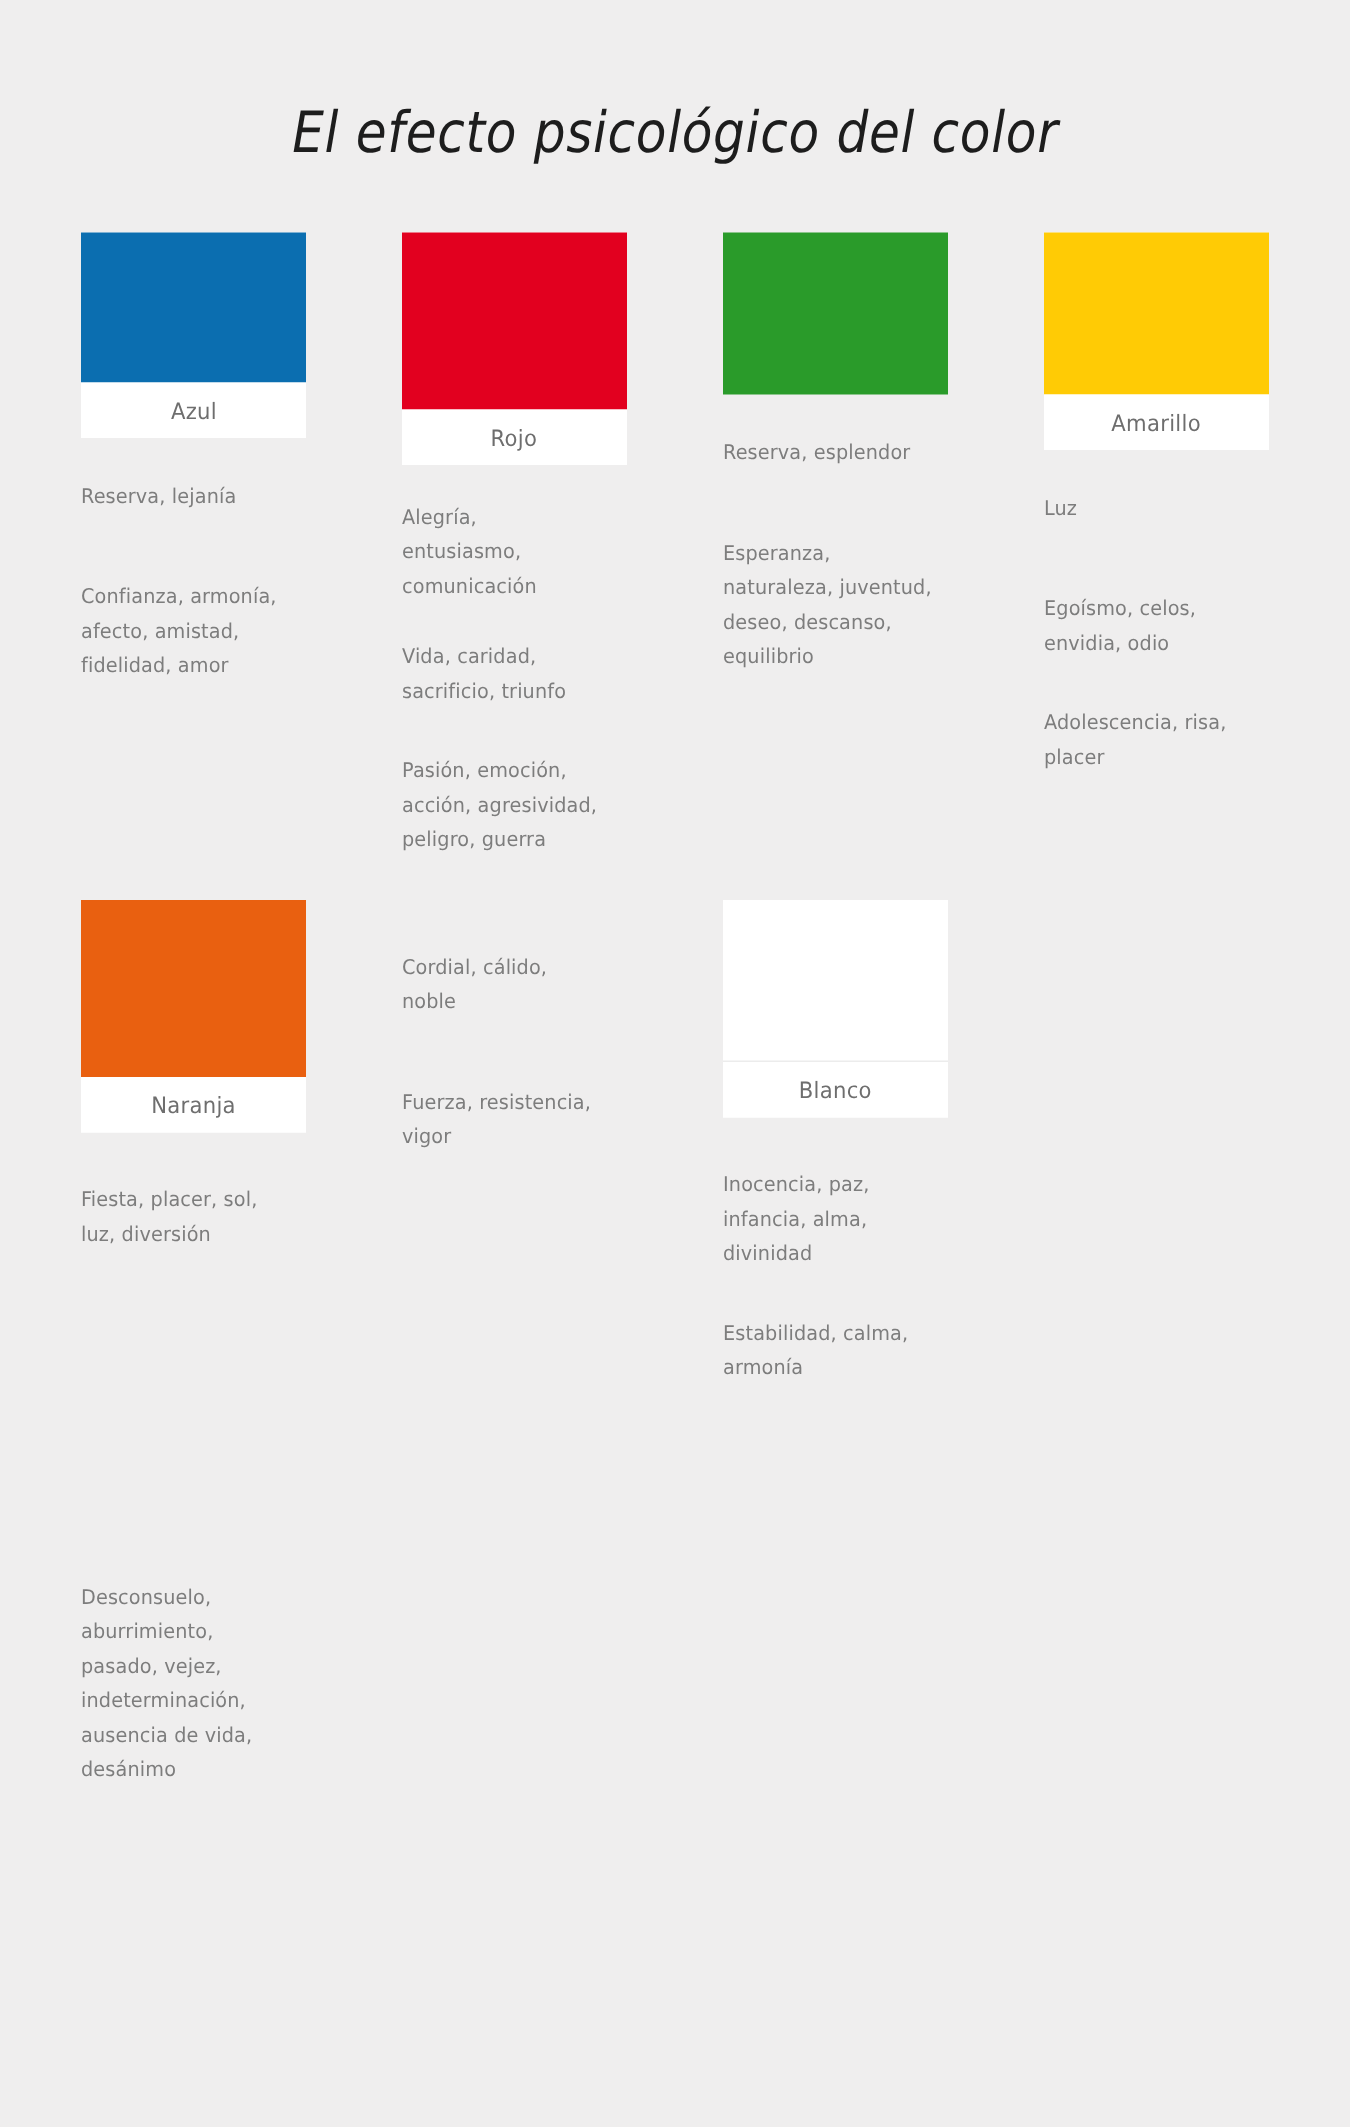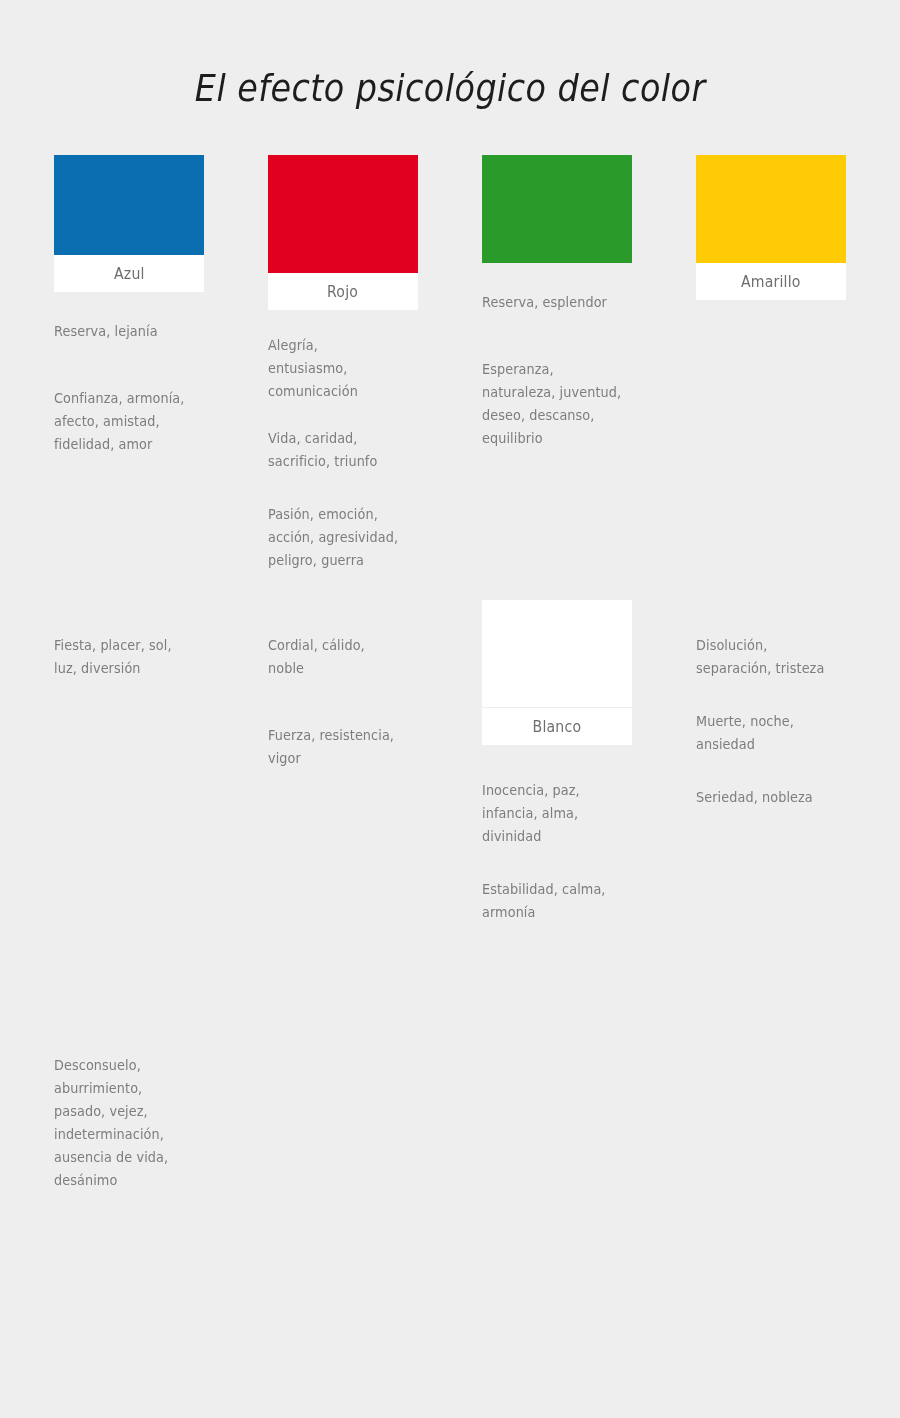--- a/index.html
+++ b/index.html
@@ -179,23 +179,36 @@
       </div>
     </div>
 
     <div class="cell row-1">
       <div class="card">
         <div class="swatch" style="background-color: rgb(255, 203, 5);"></div>
         <div class="label-band">
           <span class="label-text">Amarillo</span>
         </div>
       </div>
+      <div class="desc-list gap-md">
+        <p class="desc spacer-c">Luz</p>
+        <p class="desc spacer-b">Egoísmo, celos,
+envidia, odio</p>
+        <p class="desc">Adolescencia, risa,
+placer</p>
+      </div>
     </div>
 
     <div class="cell row-2">
+      <div class="card">
+        <div class="swatch tall" style="background-color: rgb(233, 96, 16);"></div>
+        <div class="label-band">
+          <span class="label-text">Naranja</span>
+        </div>
+      </div>
       <div class="desc-list gap-lg">
         <p class="desc">Fiesta, placer, sol,
 luz, diversión</p>
       </div>
     </div>
 
 
     <div class="cell row-2">
       <div class="desc-list gap-lg">
         <p class="desc spacer-c">Cordial, cálido,
@@ -215,27 +228,20 @@
       <div class="desc-list gap-lg">
         <p class="desc spacer-b">Inocencia, paz,
 infancia, alma,
 divinidad</p>
         <p class="desc">Estabilidad, calma,
 armonía</p>
       </div>
     </div>
 
     <div class="cell row-3">
-      <div class="desc-list gap-lg">
-        <p class="desc spacer-b">Disolución,
-separación, tristeza</p>
-        <p class="desc spacer-b">Muerte, noche,
-ansiedad</p>
-        <p class="desc">Seriedad, nobleza</p>
-      </div>
     </div>
 
     <div class="cell row-3">
       <div class="desc-list gap-lg">
         <p class="desc">Desconsuelo,
 aburrimiento,
 pasado, vejez,
 indeterminación,
 ausencia de vida,
 desánimo</p>

